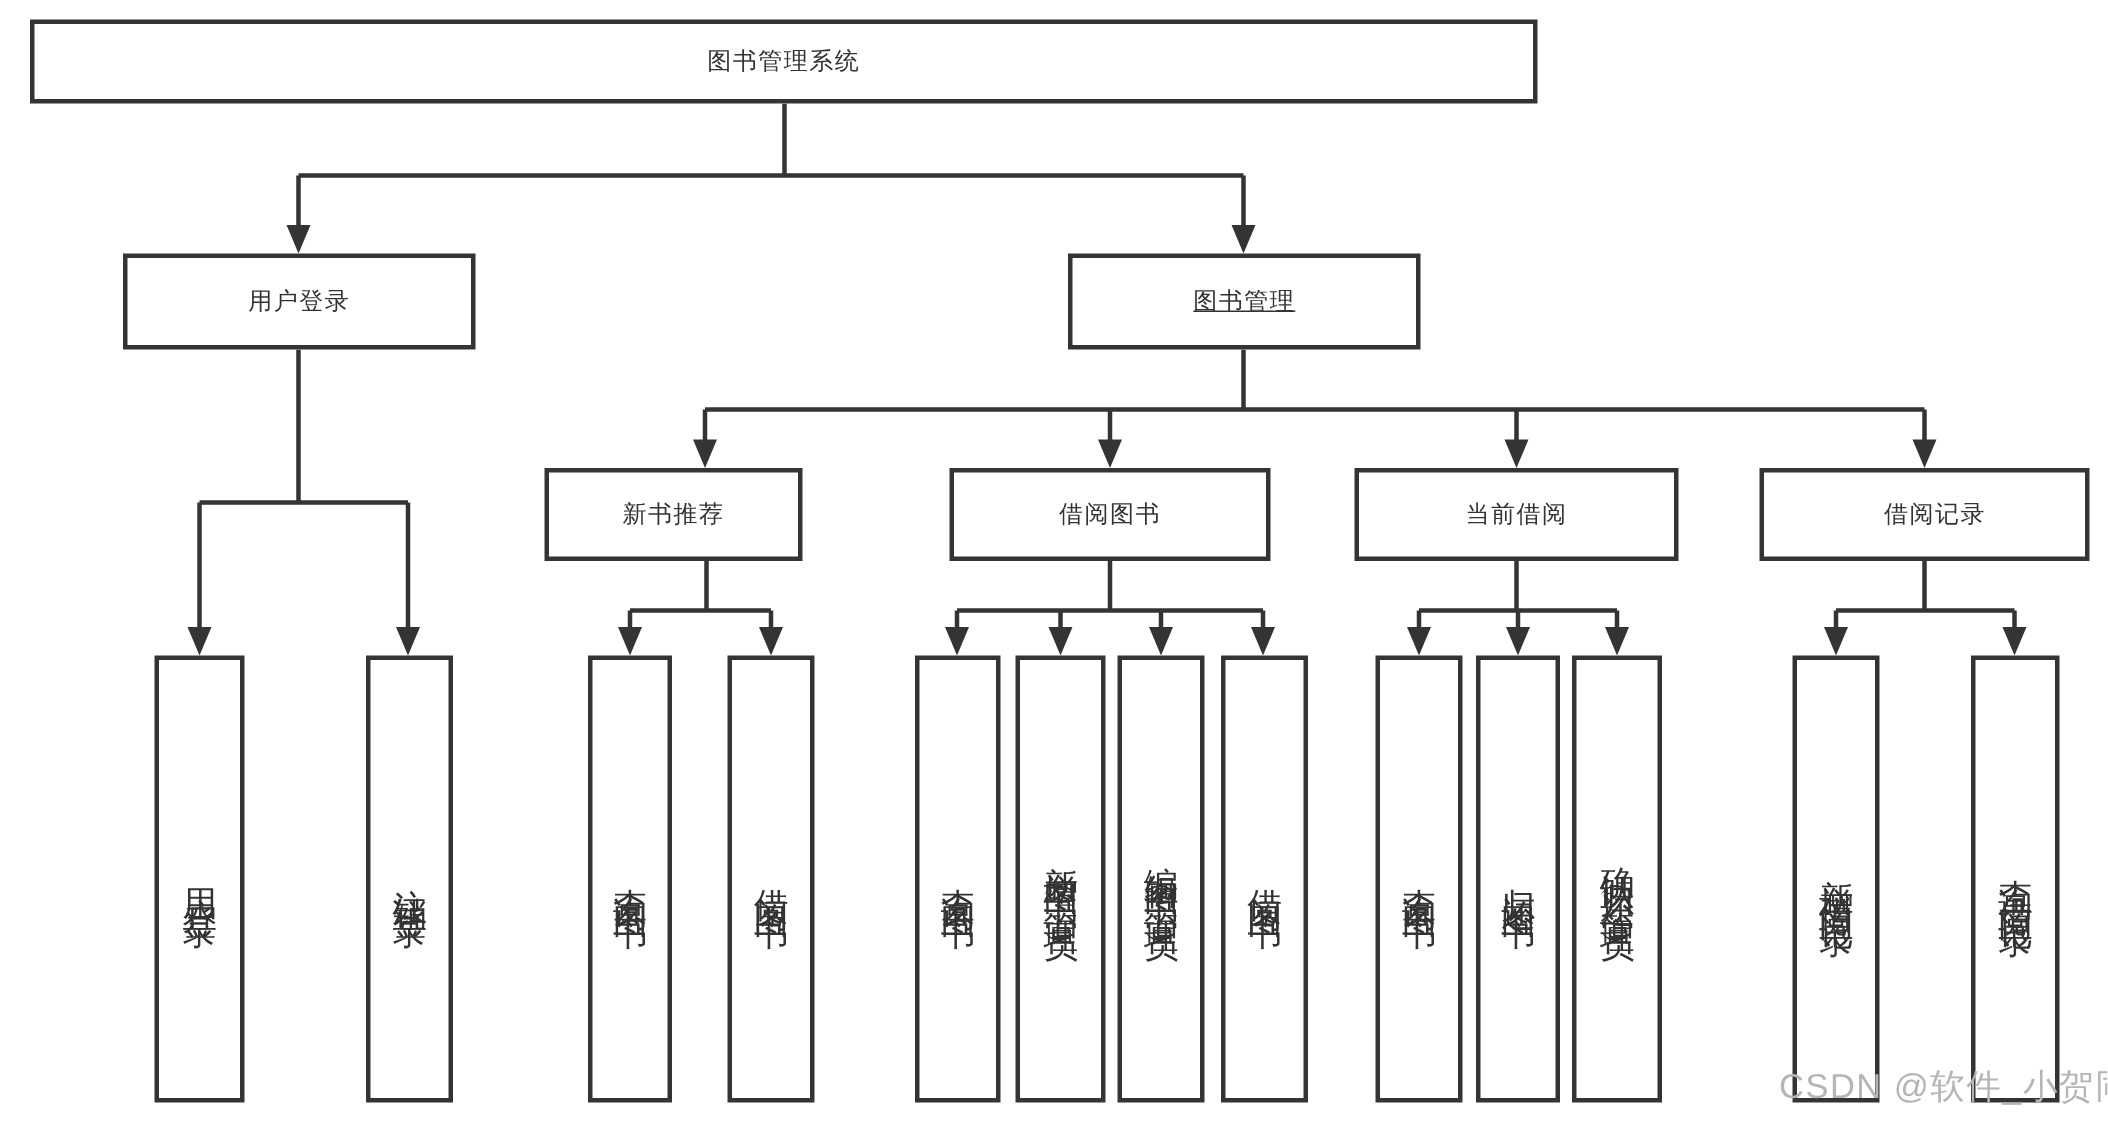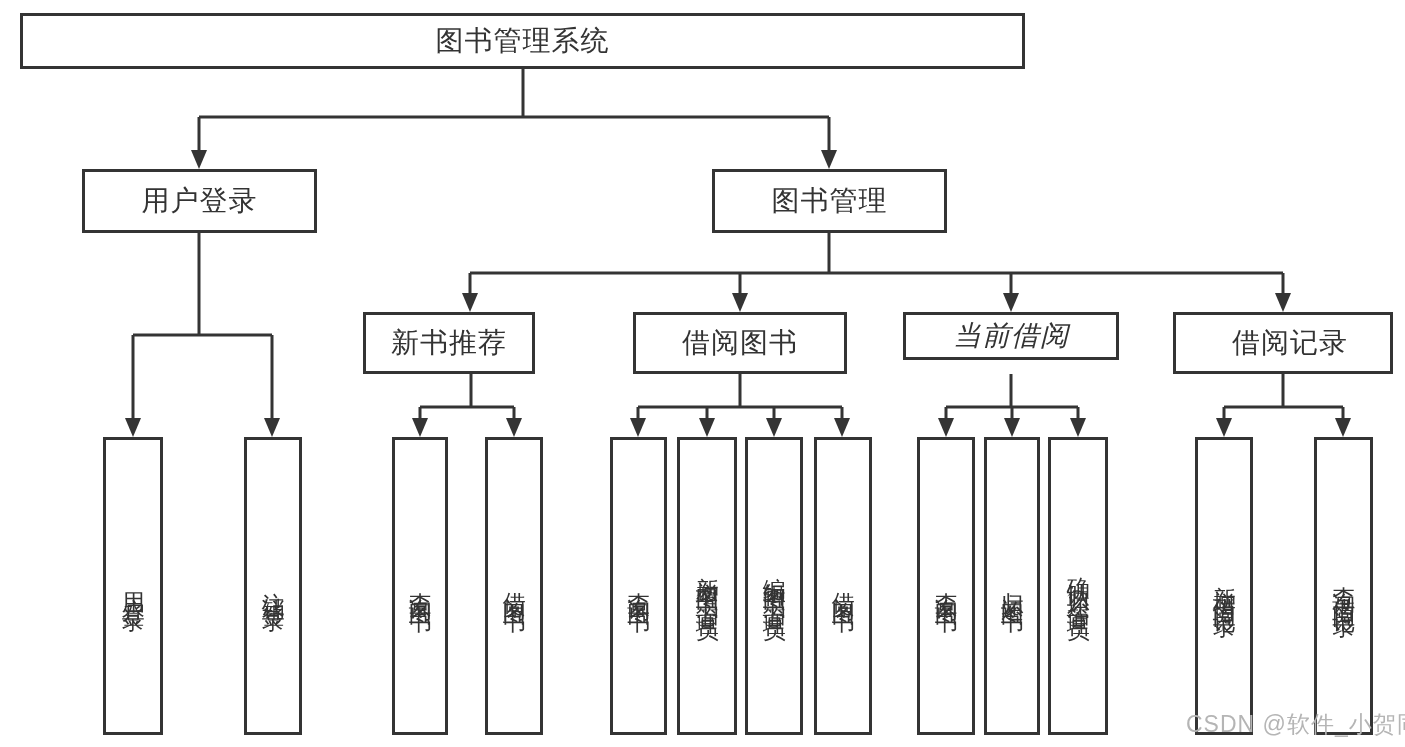--- a/index.html
+++ b/index.html
@@ -15,21 +15,21 @@
     position:absolute;
     box-sizing:border-box;
     border:3px solid #343434;
     background:#ffffff;
     display:flex;
     align-items:center;
     justify-content:center;
     color:#333333;
     z-index:2;
   }
-  .hbox{font-size:28px;letter-spacing:1px;}
+  .hbox{font-size:16px;letter-spacing:1px;}
   .vbox .vtext{
     writing-mode:vertical-rl;
     text-orientation:mixed;
     font-size:23px;
     letter-spacing:6px;
     line-height:1.1;
     color:#333333;
     white-space:nowrap;
   }
   .watermark{
@@ -80,31 +80,31 @@
       </g>
   </svg>
 
   <div class="node hbox" style="left:20px;top:13px;width:1005px;height:56px;">
     <span>图书管理系统</span>
   </div>
 
   <div class="node hbox" style="left:82px;top:169px;width:235px;height:64px;">
     <span>用户登录</span>
   </div>
-  <div class="node hbox" style="left:712px;top:169px;width:235px;height:64px;">
+  <div class="node hbox" style="left:712px;top:169px;width:235px;height:64px;text-decoration:underline;">
     <span>图书管理</span>
   </div>
 
   <div class="node hbox" style="left:363px;top:312px;width:172px;height:62px;">
     <span>新书推荐</span>
   </div>
   <div class="node hbox" style="left:633px;top:312px;width:214px;height:62px;">
     <span>借阅图书</span>
   </div>
-  <div class="node hbox" style="left:903px;top:312px;width:216px;height:48px;font-style:italic;">
+  <div class="node hbox" style="left:903px;top:312px;width:216px;height:62px;">
     <span>当前借阅</span>
   </div>
   <div class="node hbox" style="left:1173px;top:312px;width:220px;height:62px;padding-left:14px;">
     <span>借阅记录</span>
   </div>
 
   <div class="node vbox" style="left:103px;top:437px;width:60px;height:298px;">
     <span class="vtext">用户登录</span>
   </div>
   <div class="node vbox" style="left:244px;top:437px;width:58px;height:298px;">

